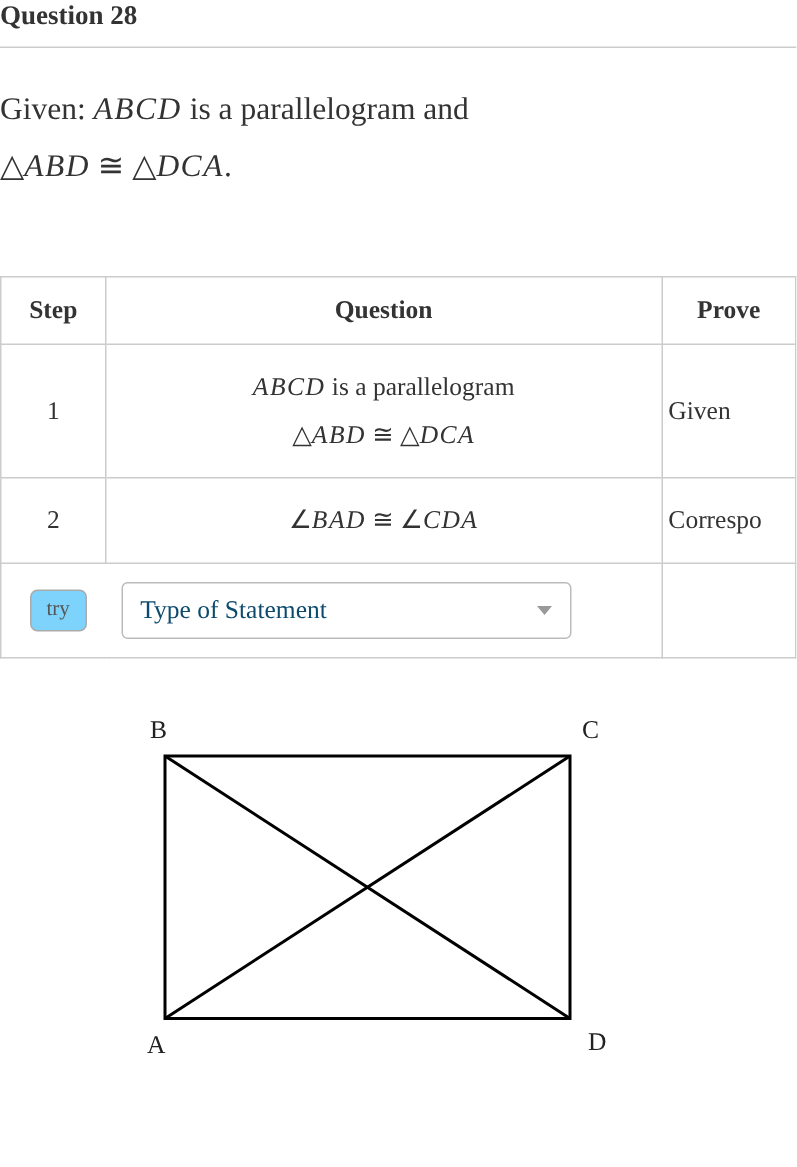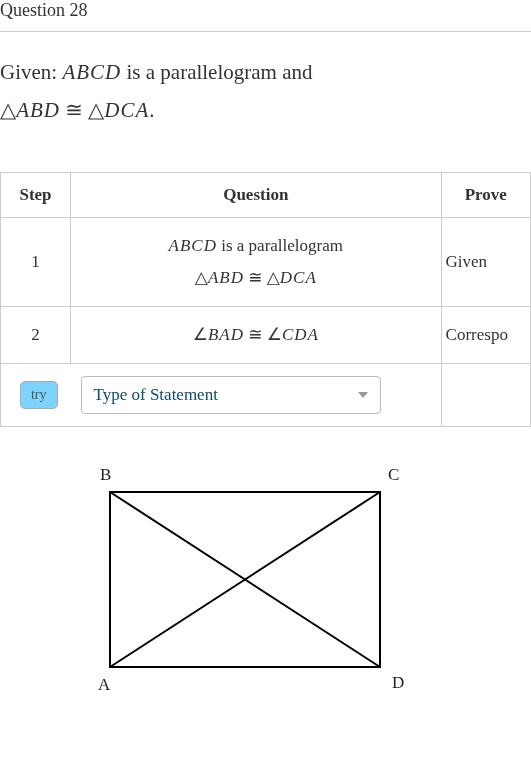--- a/index.html
+++ b/index.html
@@ -5,42 +5,42 @@
   * { box-sizing: border-box; }
   body {
     margin: 0;
     padding: 0;
     font-family: Georgia, 'Times New Roman', serif;
     color: #333;
     background: #fff;
     width: 531px;
   }
   .question-header {
-    font-weight: normal;
+    font-weight: bold;
     font-size: 18px;
     padding: 0 0 10px 0;
     color: #333;
     border-bottom: 1px solid #ccc;
   }
   .content {
     padding: 0;
   }
   .given-prove {
     font-size: 21px;
     line-height: 1.8;
     padding: 22px 0 8px 0;
     color: #333;
   }
   .given-prove .row { margin-bottom: 10px; }
   .math-it { font-style: italic; font-family: 'Times New Roman', serif; letter-spacing: 1px; }
   .tri { font-family: 'Times New Roman', serif; }
   table.proof {
     border-collapse: collapse;
     width: 100%;
-    margin-top: 24px;
+    margin-top: 36px;
     font-size: 17px;
   }
   table.proof th, table.proof td {
     border: 1px solid #ccc;
     padding: 12px 10px;
     text-align: center;
     vertical-align: middle;
   }
   table.proof th {
     font-weight: bold;

